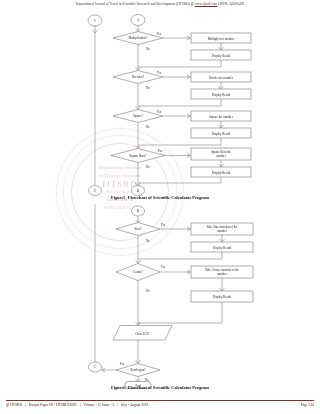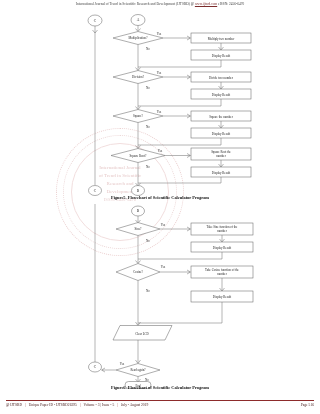--- a/index.html
+++ b/index.html
@@ -85,20 +85,21 @@
     <span>International Journal of Trend in Scientific Research and Development (IJTSRD) @ </span><span class="link">www.ijtsrd.com</span><span> eISSN: 2456-6470</span>
   </div>
 
   <div class="watermark">
     <div class="wm-ring"></div>
     <div class="wm-ring2"></div>
     <div class="wm-ring3"></div>
     <div class="wm-center">
       <div>International Journal</div>
       <div>of Trend in Scientific</div>
+      <div class="wm-big">IJTSRD</div>
       <div>Research and</div>
       <div>Development</div>
       <div class="wm-sm">ISSN: 2456-6470</div>
     </div>
   </div>
 
   <svg class="flow" viewBox="0 0 320 414">
 
     <g>
       <ellipse class="node-cir" cx="95" cy="20.5" rx="7" ry="5.5"></ellipse>

